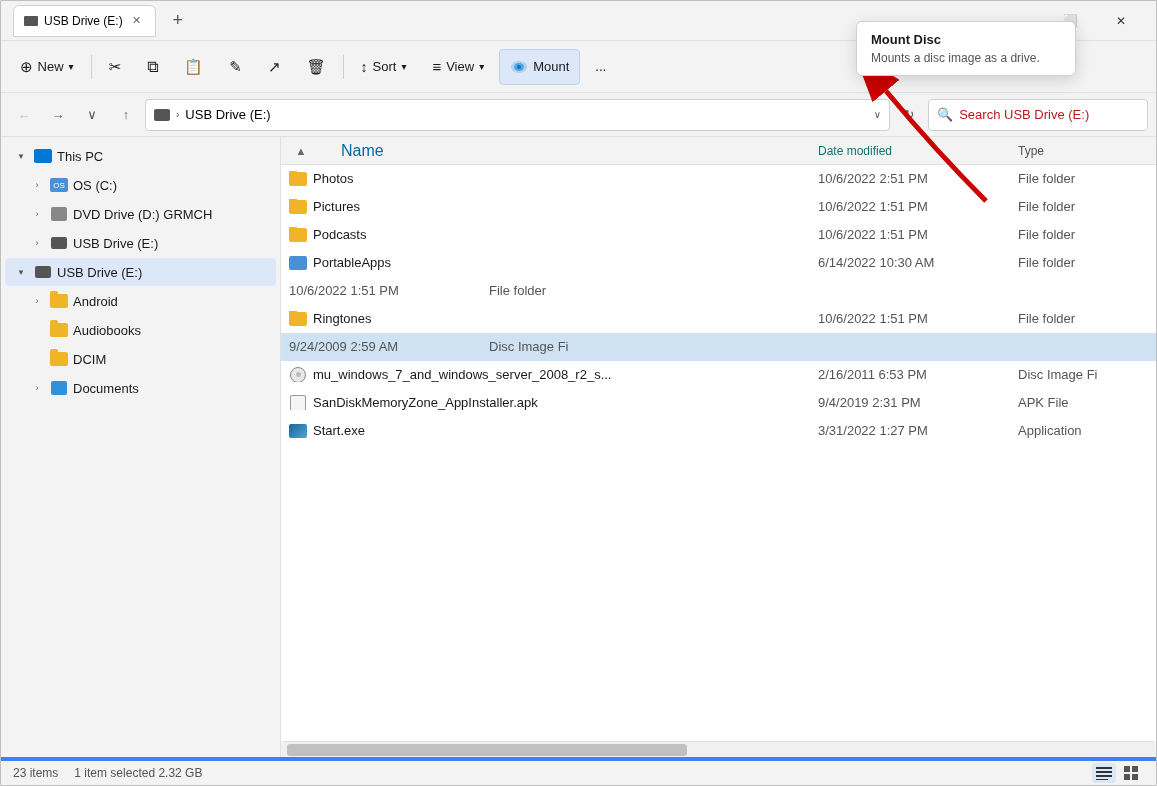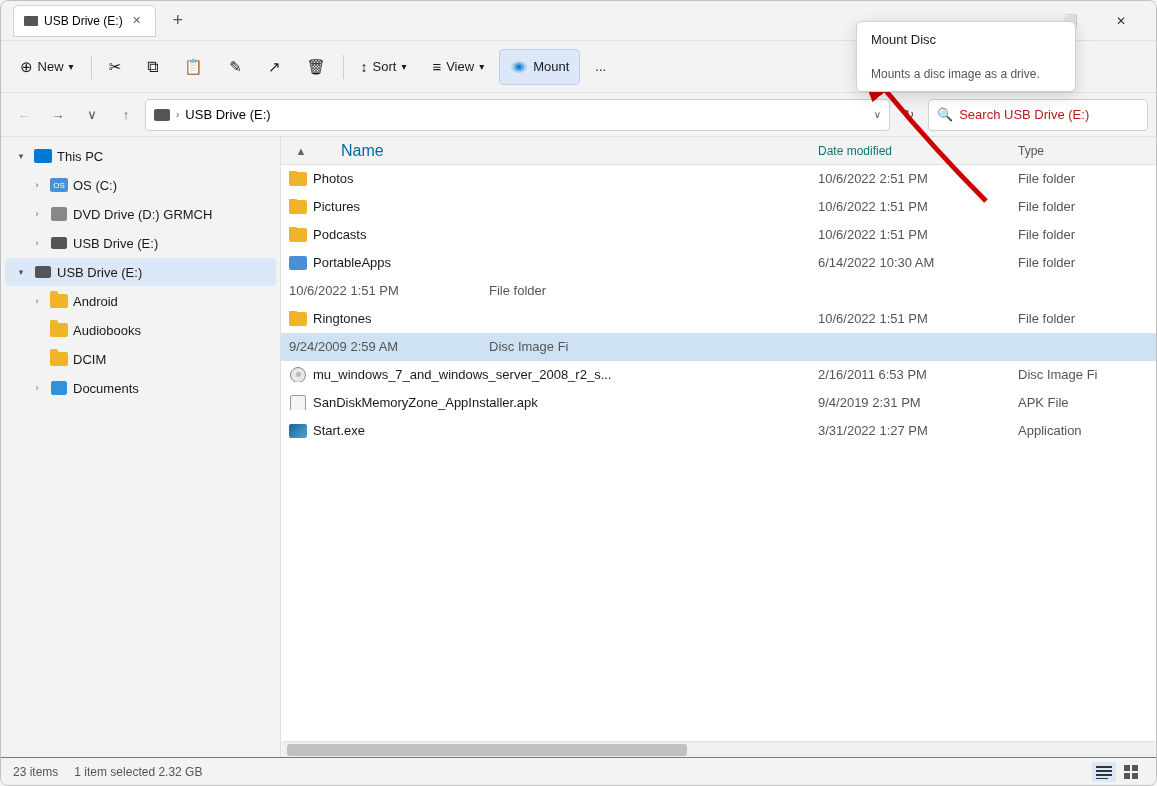--- a/index.html
+++ b/index.html
@@ -12,21 +12,21 @@
       overflow: hidden;
       position: relative;
     }
 
     
     .window {
       width: 1157px;
       height: 786px;
       background: #f3f3f3;
       border: 1px solid #c0c0c0;
-      border-radius: 8px;
+      border-radius: 1px;
       display: flex;
       flex-direction: column;
       overflow: hidden;
       position: relative;
     }
 
     
     .title-bar {
       height: 40px;
       background: #f3f3f3;
@@ -380,21 +380,21 @@
       border-radius: 3px;
       position: absolute;
       top: 2px;
       left: 4px;
     }
 
     
     .status-bar {
       height: 28px;
       background: #f3f3f3;
-      border-top: 1px solid #3b82f6;
+      border-top: 4px solid #3b82f6;
       display: flex;
       align-items: center;
       padding: 0 12px;
       gap: 16px;
       font-size: 12px;
       color: #555;
       flex-shrink: 0;
     }
     .status-right {
       margin-left: auto;
@@ -422,23 +422,23 @@
       background: white;
       border: 1px solid #d0d0d0;
       border-radius: 6px;
       padding: 10px 14px;
       box-shadow: 0 4px 16px rgba(0,0,0,0.15);
       z-index: 100;
       min-width: 220px;
     }
     .tooltip-title {
       font-size: 13px;
-      font-weight: 400;
+      font-weight: 700;
       color: #1a1a1a;
-      margin-bottom: 20px;
+      margin-bottom: 4px;
     }
     .tooltip-desc {
       font-size: 12px;
       color: #555;
     }
 
     
     .arrow-overlay {
       position: absolute;
       top: 60px;

